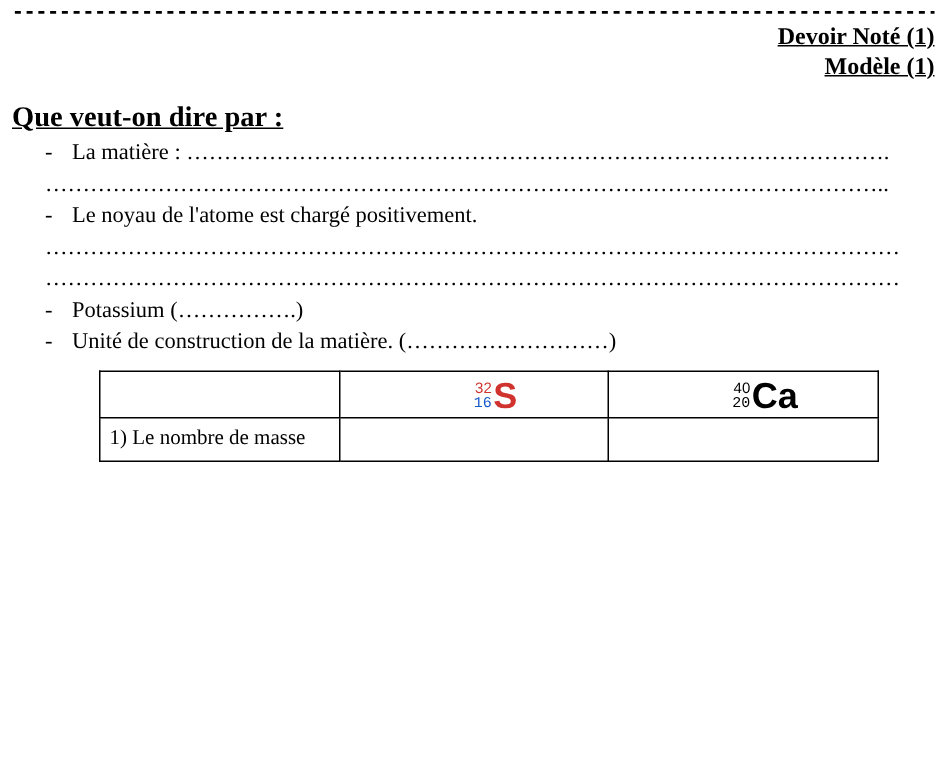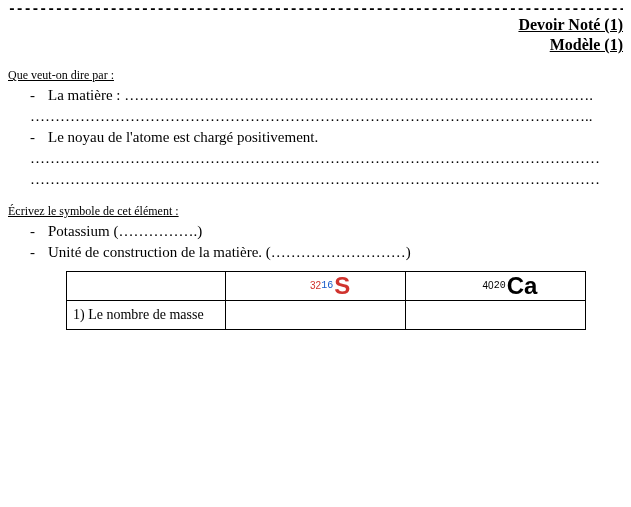--- a/index.html
+++ b/index.html
@@ -24,23 +24,23 @@
     line-height: 10px;
   }
   .center {
     text-align: right;
     font-weight: bold;
     text-decoration: underline;
     font-size: 16px;
     margin: 2px 0;
   }
   .section-title {
-    font-weight: normal;
+    font-weight: bold;
     text-decoration: underline;
-    font-size: 12px;
+    font-size: 19px;
     margin-top: 14px;
     margin-bottom: 2px;
   }
   .indent-block {
     margin-left: 22px;
   }
   .bullet-line {
     display: flex;
     align-items: baseline;
     line-height: 1.4;
@@ -77,21 +77,21 @@
     width: 170px;
   }
   
   .elwrap {
     display: inline-flex;
     align-items: center;
     justify-content: center;
   }
   .elnums {
     display: flex;
-    flex-direction: row;
+    flex-direction: column;
     align-items: flex-end;
     font-size: 10px;
     line-height: 10px;
     margin-right: 1px;
     font-family: Arial, Helvetica, sans-serif;
     margin-left: 29px;
   }
   .elnums .mass { color: #d0332e; }
   .elnums .atno { color: #1659c9; font-family: Liberation Mono, monospace; }
   .elsym {
@@ -124,21 +124,20 @@
 
   <div class="indent-block">
     <div class="bullet-line">
       <span class="dash">-</span>
       <span class="content">Le noyau de l'atome est chargé positivement.</span>
     </div>
     <div class="dotted">……………………………………………………………………………………………………</div>
     <div class="dotted">……………………………………………………………………………………………………</div>
   </div>
 
-  <div class="section-title">Écrivez le symbole de cet élément :</div>
   <div class="indent-block">
     <div class="bullet-line">
       <span class="dash">-</span>
       <span class="content">Potassium (…………….)</span>
     </div>
   </div>
 
   <div class="indent-block">
     <div class="bullet-line">
       <span class="dash">-</span>

